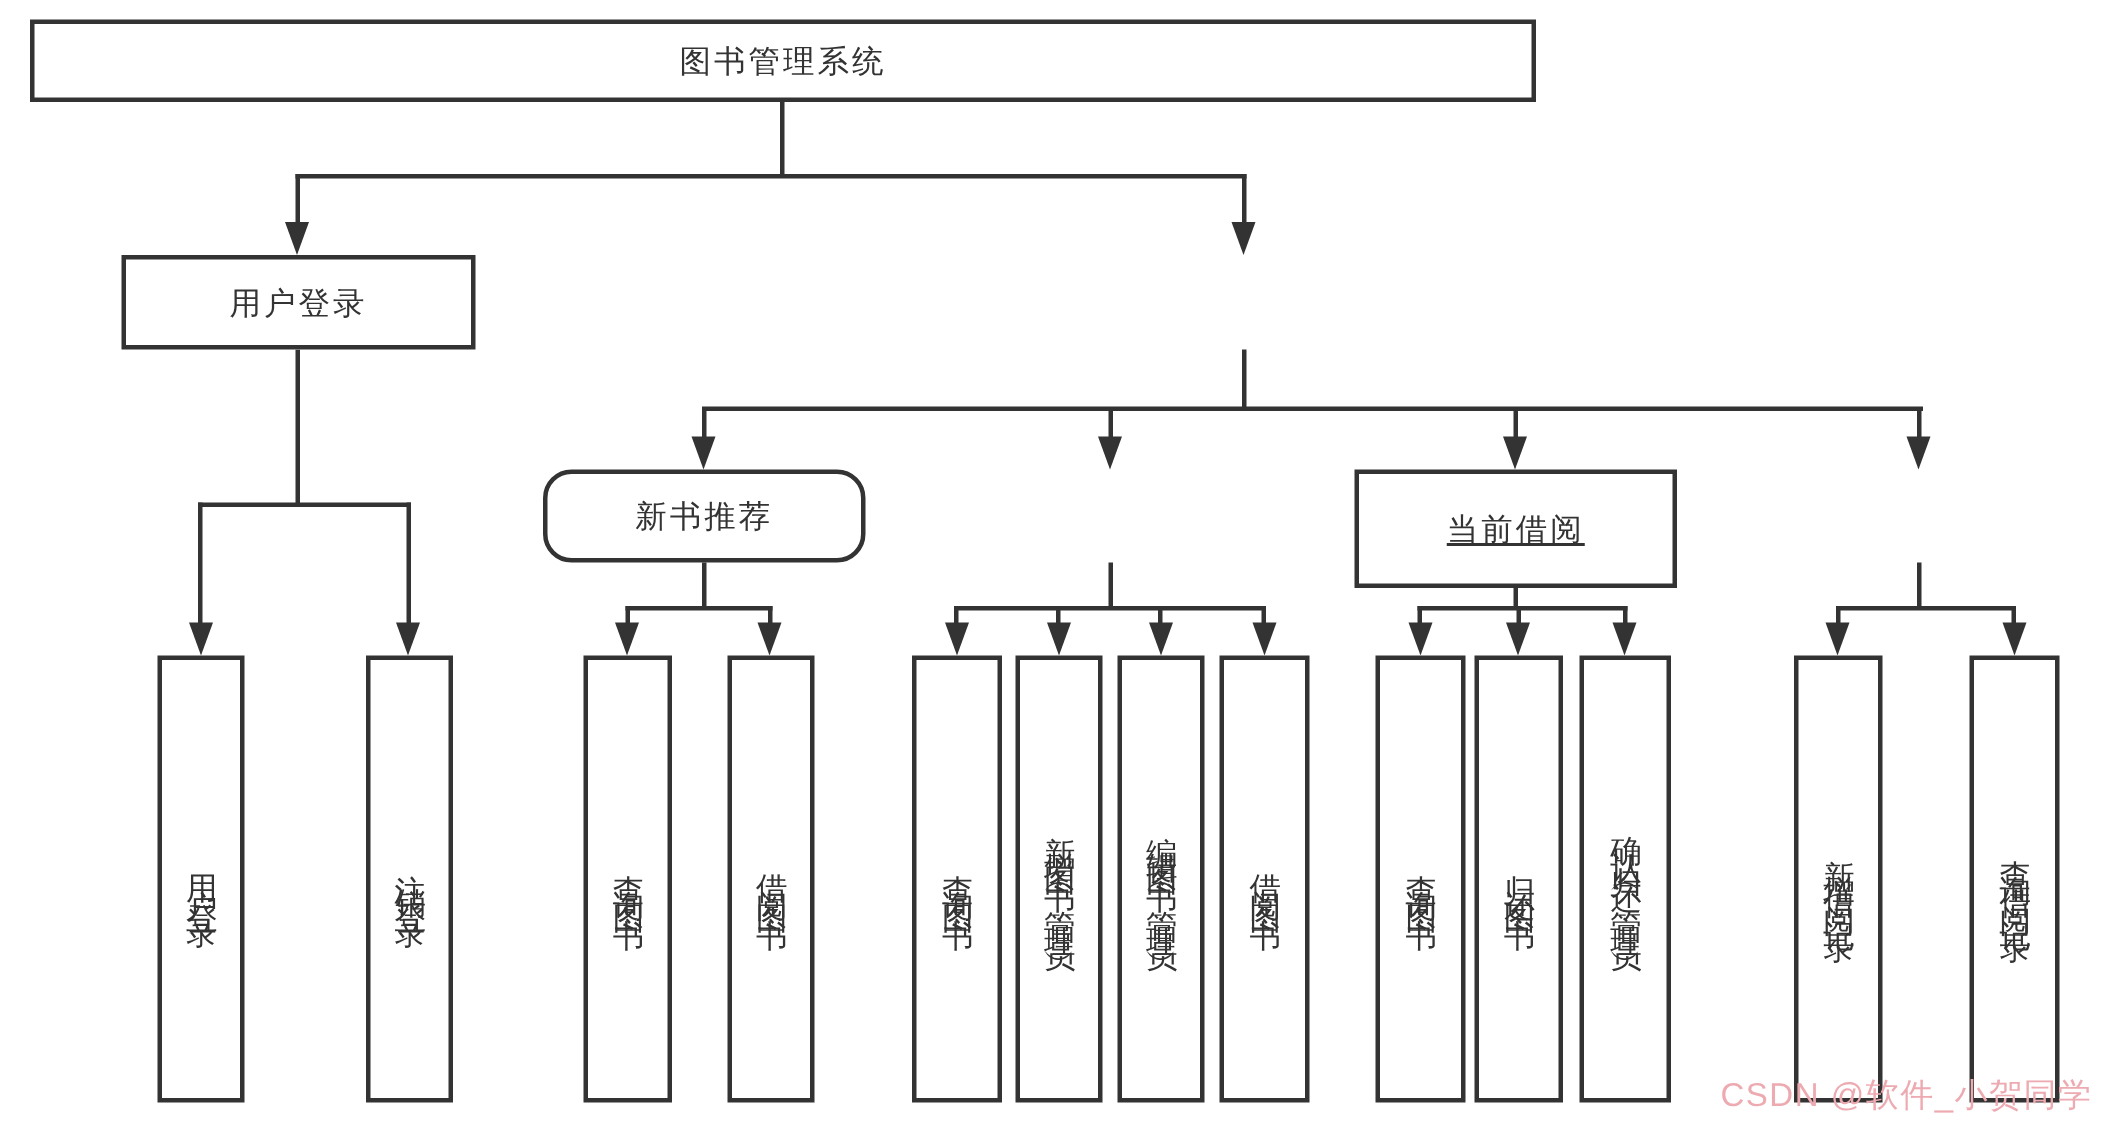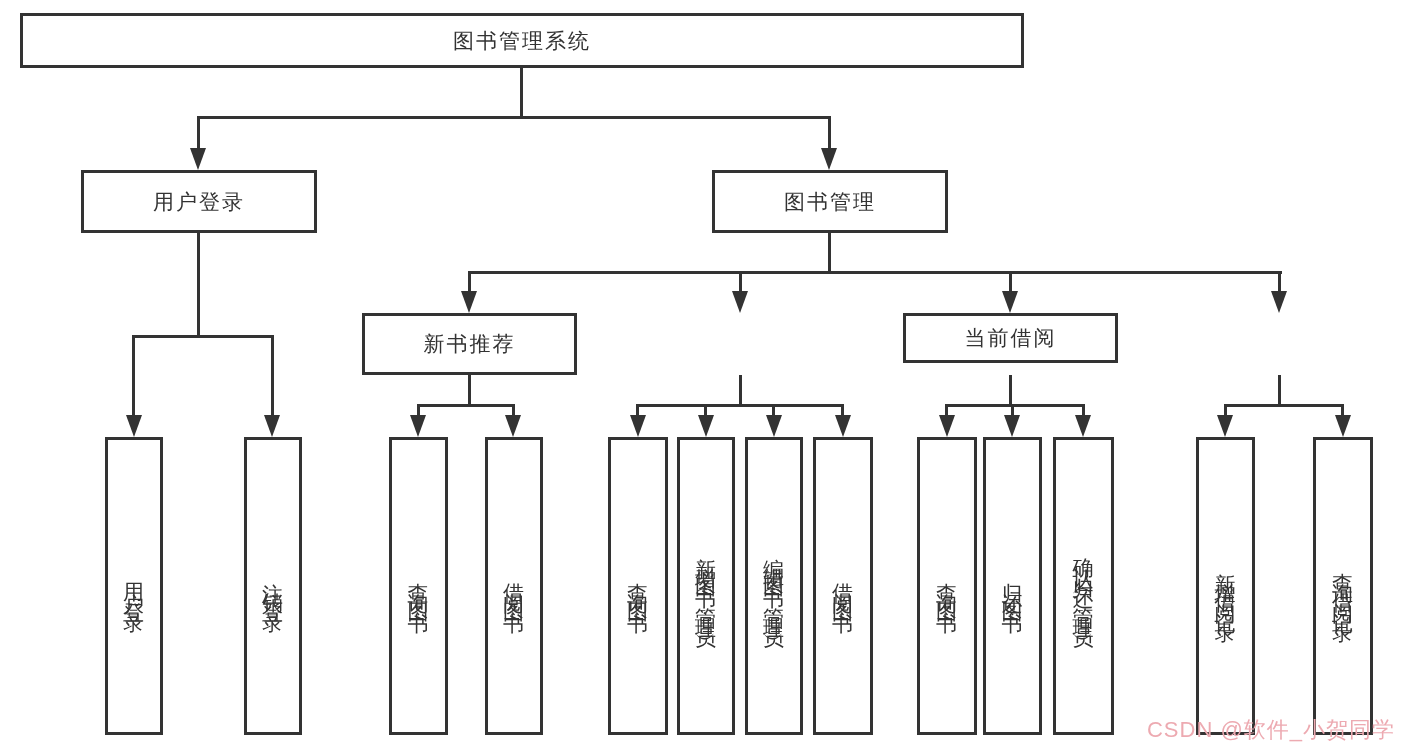--- a/index.html
+++ b/index.html
@@ -51,46 +51,43 @@
   <div class="vline" style="left:520px;top:68px;width:3px;height:50px;"></div>
   <div class="hline" style="left:197px;top:116px;width:634px;height:3px;"></div>
   <div class="vline" style="left:197px;top:116px;width:3px;height:36px;"></div>
   <div class="arrow" style="left:190px;top:148px;"></div>
   <div class="vline" style="left:828px;top:116px;width:3px;height:36px;"></div>
   <div class="arrow" style="left:821px;top:148px;"></div>
 
   <div class="box" style="left:81px;top:170px;width:236px;height:63px;">
     <span>用户登录</span>
   </div>
-  <div class="box" style="left:712px;top:170px;width:236px;height:63px;">
-    <span>图书管理</span>
-  </div>
 
   <div class="vline" style="left:197px;top:233px;width:3px;height:104px;"></div>
   <div class="hline" style="left:132px;top:335px;width:142px;height:3px;"></div>
   <div class="vline" style="left:132px;top:335px;width:3px;height:82px;"></div>
   <div class="arrow" style="left:126px;top:415px;"></div>
   <div class="vline" style="left:271px;top:335px;width:3px;height:82px;"></div>
   <div class="arrow" style="left:264px;top:415px;"></div>
 
   <div class="vline" style="left:828px;top:233px;width:3px;height:40px;"></div>
   <div class="hline" style="left:468px;top:271px;width:814px;height:3px;"></div>
   <div class="vline" style="left:468px;top:273px;width:3px;height:20px;"></div>
   <div class="arrow" style="left:461px;top:291px;"></div>
   <div class="vline" style="left:739px;top:273px;width:3px;height:20px;"></div>
   <div class="arrow" style="left:732px;top:291px;"></div>
   <div class="vline" style="left:1009px;top:273px;width:3px;height:20px;"></div>
   <div class="arrow" style="left:1002px;top:291px;"></div>
   <div class="vline" style="left:1278px;top:273px;width:3px;height:20px;"></div>
   <div class="arrow" style="left:1271px;top:291px;"></div>
 
-  <div class="box" style="left:362px;top:313px;width:215px;height:62px;">
+  <div class="box" style="left:362px;top:313px;width:215px;height:62px;border-radius:19px;">
     <span>新书推荐</span>
   </div>
-  <div class="box" style="left:903px;top:313px;width:215px;height:50px;">
+  <div class="box" style="left:903px;top:313px;width:215px;height:79px;text-decoration:underline;">
     <span>当前借阅</span>
   </div>
 
   <div class="vline" style="left:468px;top:375px;width:3px;height:31px;"></div>
   <div class="hline" style="left:417px;top:404px;width:98px;height:3px;"></div>
   <div class="vline" style="left:417px;top:404px;width:3px;height:13px;"></div>
   <div class="arrow" style="left:410px;top:415px;"></div>
   <div class="vline" style="left:512px;top:404px;width:3px;height:13px;"></div>
   <div class="arrow" style="left:505px;top:415px;"></div>
 

